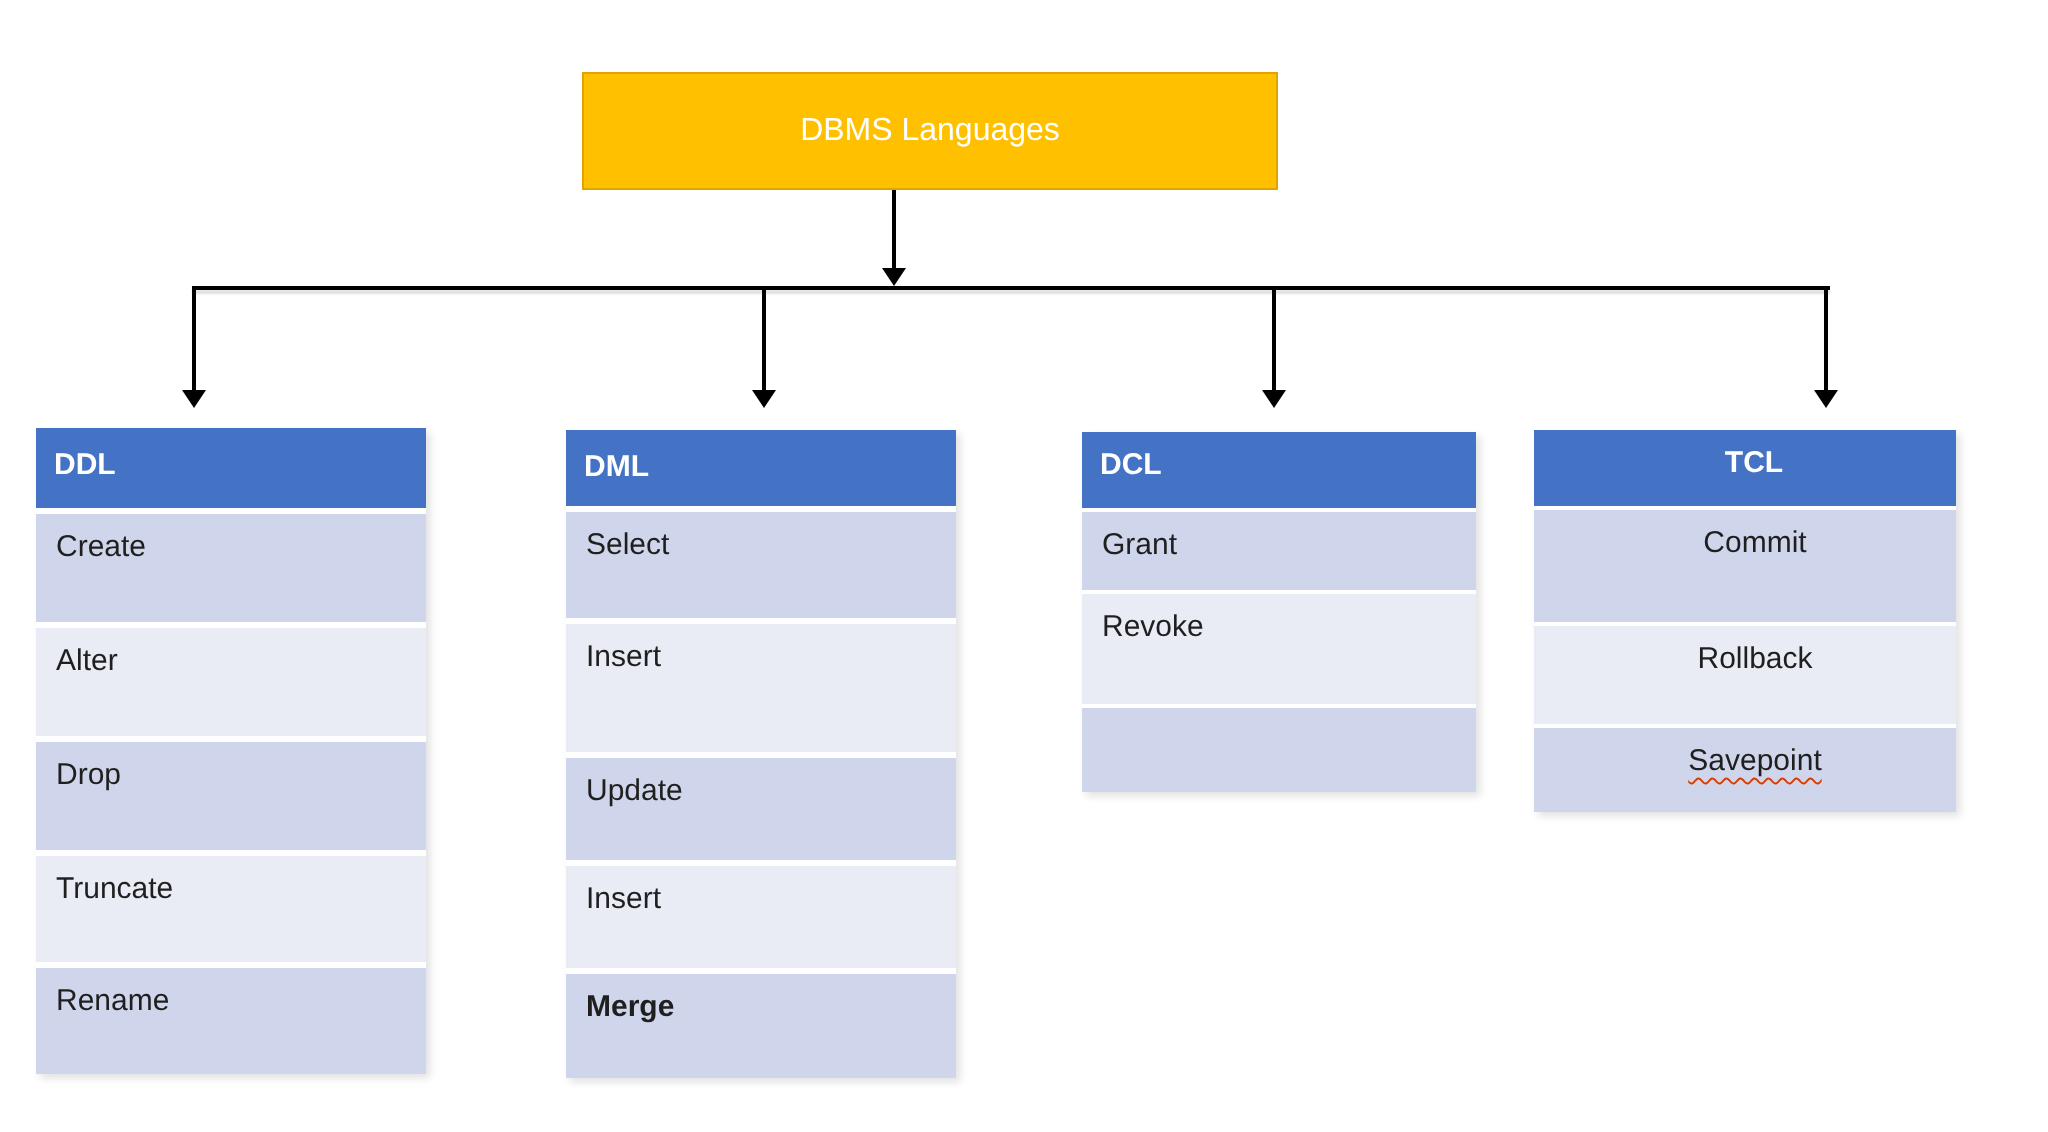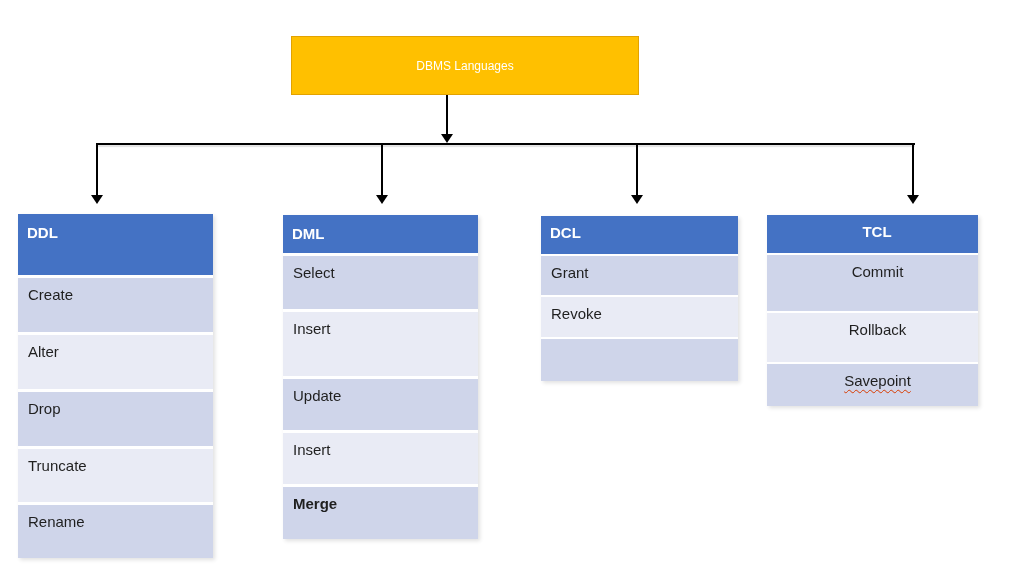--- a/index.html
+++ b/index.html
@@ -5,21 +5,21 @@
   html,body{margin:0;padding:0;background:#ffffff;}
   .canvas{
     position:relative;width:1024px;height:566px;background:#ffffff;overflow:hidden;
     font-family:"Liberation Sans","DejaVu Sans",sans-serif;
   }
   
   .root-box{
     position:absolute;left:291px;top:36px;width:348px;height:59px;
     background:#FFC000;border:1px solid #E2A200;box-sizing:border-box;
     display:flex;align-items:center;justify-content:center;
-    color:#ffffff;font-size:12px;
+    color:#ffffff;font-size:16px;
   }
   
   .conn-v{position:absolute;width:2px;background:#000000;}
   .conn-h{position:absolute;height:2px;background:#000000;box-shadow:0 2px 1px rgba(0,0,0,0.12);}
   .arrow-down{
     position:absolute;width:0;height:0;
     border-left:6px solid transparent;border-right:6px solid transparent;
     border-top:9px solid #000000;
   }
   
@@ -63,21 +63,21 @@
   <div class="conn-v" style="left:381px;top:145px;height:51px;"></div>
   <div class="arrow-down" style="left:376px;top:195px;"></div>
 
   <div class="conn-v" style="left:636px;top:145px;height:51px;"></div>
   <div class="arrow-down" style="left:631px;top:195px;"></div>
 
   <div class="conn-v" style="left:912px;top:145px;height:51px;"></div>
   <div class="arrow-down" style="left:907px;top:195px;"></div>
 
   <div class="tbl gap3" style="left:18px;top:214px;width:195px;">
-    <div class="thead" style="height:61px;">
+    <div class="thead" style="height:40px;">
       <span>DDL</span>
     </div>
     <div class="trow d" style="height:54px;"><span>Create</span></div>
     <div class="trow l" style="height:54px;"><span>Alter</span></div>
     <div class="trow d" style="height:54px;"><span>Drop</span></div>
     <div class="trow l" style="height:53px;"><span>Truncate</span></div>
     <div class="trow d" style="height:53px;"><span>Rename</span></div>
   </div>
 
   <div class="tbl gap3" style="left:283px;top:215px;width:195px;">
@@ -89,21 +89,21 @@
     <div class="trow d" style="height:51px;"><span>Update</span></div>
     <div class="trow l" style="height:51px;"><span>Insert</span></div>
     <div class="trow d" style="height:52px;font-weight:bold;"><span>Merge</span></div>
   </div>
 
   <div class="tbl gap2" style="left:541px;top:216px;width:197px;">
     <div class="thead" style="height:38px;padding-top:8px;">
       <span>DCL</span>
     </div>
     <div class="trow d" style="height:39px;"><span>Grant</span></div>
-    <div class="trow l" style="height:40px;"><span>Revoke</span></div>
+    <div class="trow l" style="height:55px;"><span>Revoke</span></div>
     <div class="trow d" style="height:42px;"><span></span></div>
   </div>
 
   <div class="tbl gap2" style="left:767px;top:215px;width:211px;text-align:center;">
     <div class="thead" style="height:38px;padding-top:8px;">
       <span>TCL</span>
     </div>
     <div class="trow d" style="height:56px;"><span>Commit</span></div>
     <div class="trow l" style="height:49px;"><span>Rollback</span></div>
     <div class="trow d" style="height:42px;"><span class="wavy">Savepoint</span></div>

